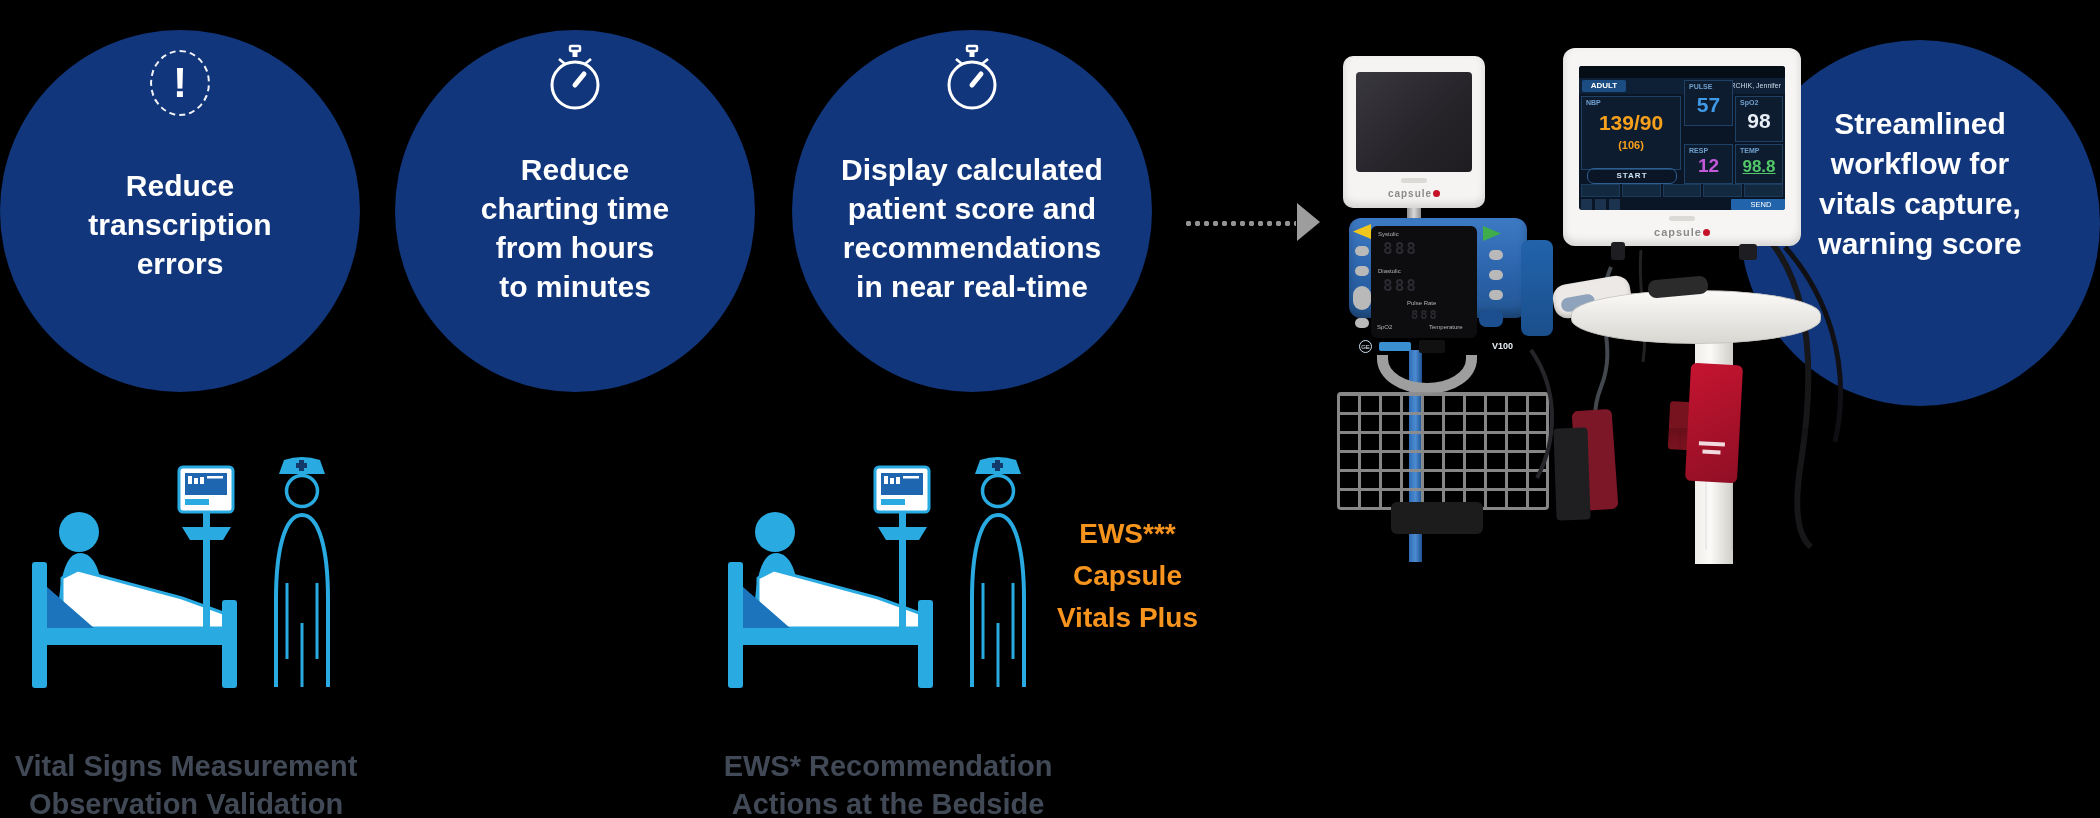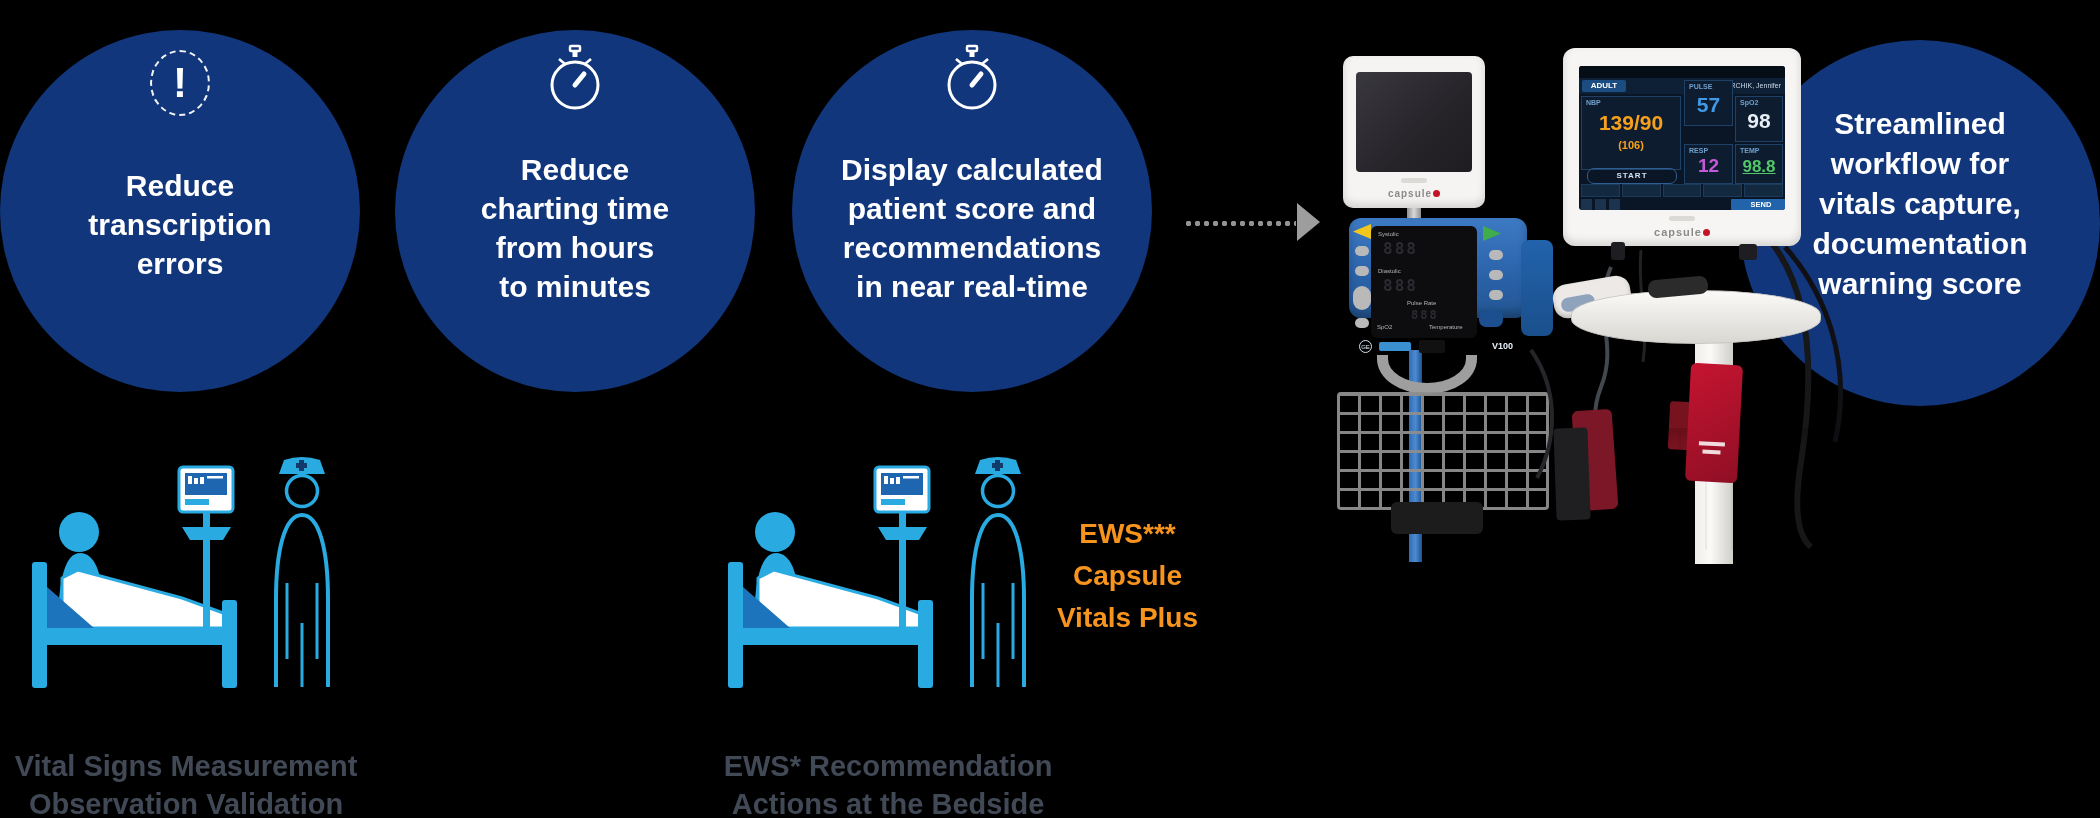--- a/index.html
+++ b/index.html
@@ -114,21 +114,21 @@
   .t-temp{left:156px;top:78px;width:48px;height:40px;}
   .tile .tvalc{position:absolute;width:100%;top:12px;text-align:center;font-weight:700;}
   .t-pulse .tvalc{color:#3F9BE8;font-size:21px;}
   .t-spo2 .tvalc{color:#E6EDF4;font-size:21px;}
   .t-resp .tvalc{color:#C459D8;font-size:19px;top:10px;}
   .t-temp .tvalc{color:#52C768;font-size:17px;top:12px;text-decoration:underline;}
   .sb-chips{position:absolute;left:2px;top:118px;width:202px;height:13px;display:flex;gap:2px;}
   .sb-chips div{flex:1;background:#122940;border:1px solid #1c3a59;box-sizing:border-box;}
   .sb-navsq{position:absolute;top:133px;width:11px;height:11px;background:#1c3350;}
   .sb-send{position:absolute;left:152px;top:133px;width:60px;height:11px;background:#2264ab;color:#fff;
-      font-size:7.5px;font-weight:700;text-align:center;line-height:11px;border-radius:1px;}
+      font-size:7.5px;font-weight:400;text-align:center;line-height:11px;border-radius:1px;}
   #stationB .slotB{position:absolute;left:106px;top:168px;width:26px;height:5px;background:#dcdad6;border-radius:3px;}
   #stationB .brand{top:178px;font-size:11px;}
   #stationB .nub1{position:absolute;left:58px;top:200px;width:14px;height:18px;background:#1e1e22;border-radius:3px;}
   #stationB .nub2{position:absolute;left:186px;top:202px;width:18px;height:16px;background:#1e1e22;border-radius:3px;}
   #stationB .scanner{position:absolute;left:0px;top:238px;width:78px;height:34px;background:#ece9e6;border-radius:14px;
       transform:rotate(-10deg);box-shadow:inset 0 -3px 5px rgba(0,0,0,.2);}
   #stationB .grip{position:absolute;left:8px;top:254px;width:34px;height:14px;background:#8fa3bd;border-radius:7px;transform:rotate(-10deg);}
   #stationB .tray{position:absolute;left:18px;top:248px;width:248px;height:52px;
       background:linear-gradient(#fbfaf8,#d9d7d2);border:1px solid #c8c6c1;border-radius:50% / 46%;}
   #stationB .trayitem{position:absolute;left:95px;top:236px;width:60px;height:18px;background:#2b2b2b;border-radius:8px;transform:rotate(-5deg);}
@@ -230,21 +230,20 @@
       <div>recommendations</div>
       <div>in near real-time</div>
     </div>
   </div>
 
   <div class="circle" id="c4">
     <div class="lines">
       <div>Streamlined</div>
       <div>workflow for</div>
       <div>vitals capture,</div>
-      <div>documentation</div>
       <div>warning score</div>
     </div>
   </div>
 
   <div class="arrow-dots"></div>
   <div class="arrow-head"></div>
 
   <svg class="illus" id="illus1" viewBox="0 0 330 250">
       <use href="#bedscene"></use>
     </svg>

